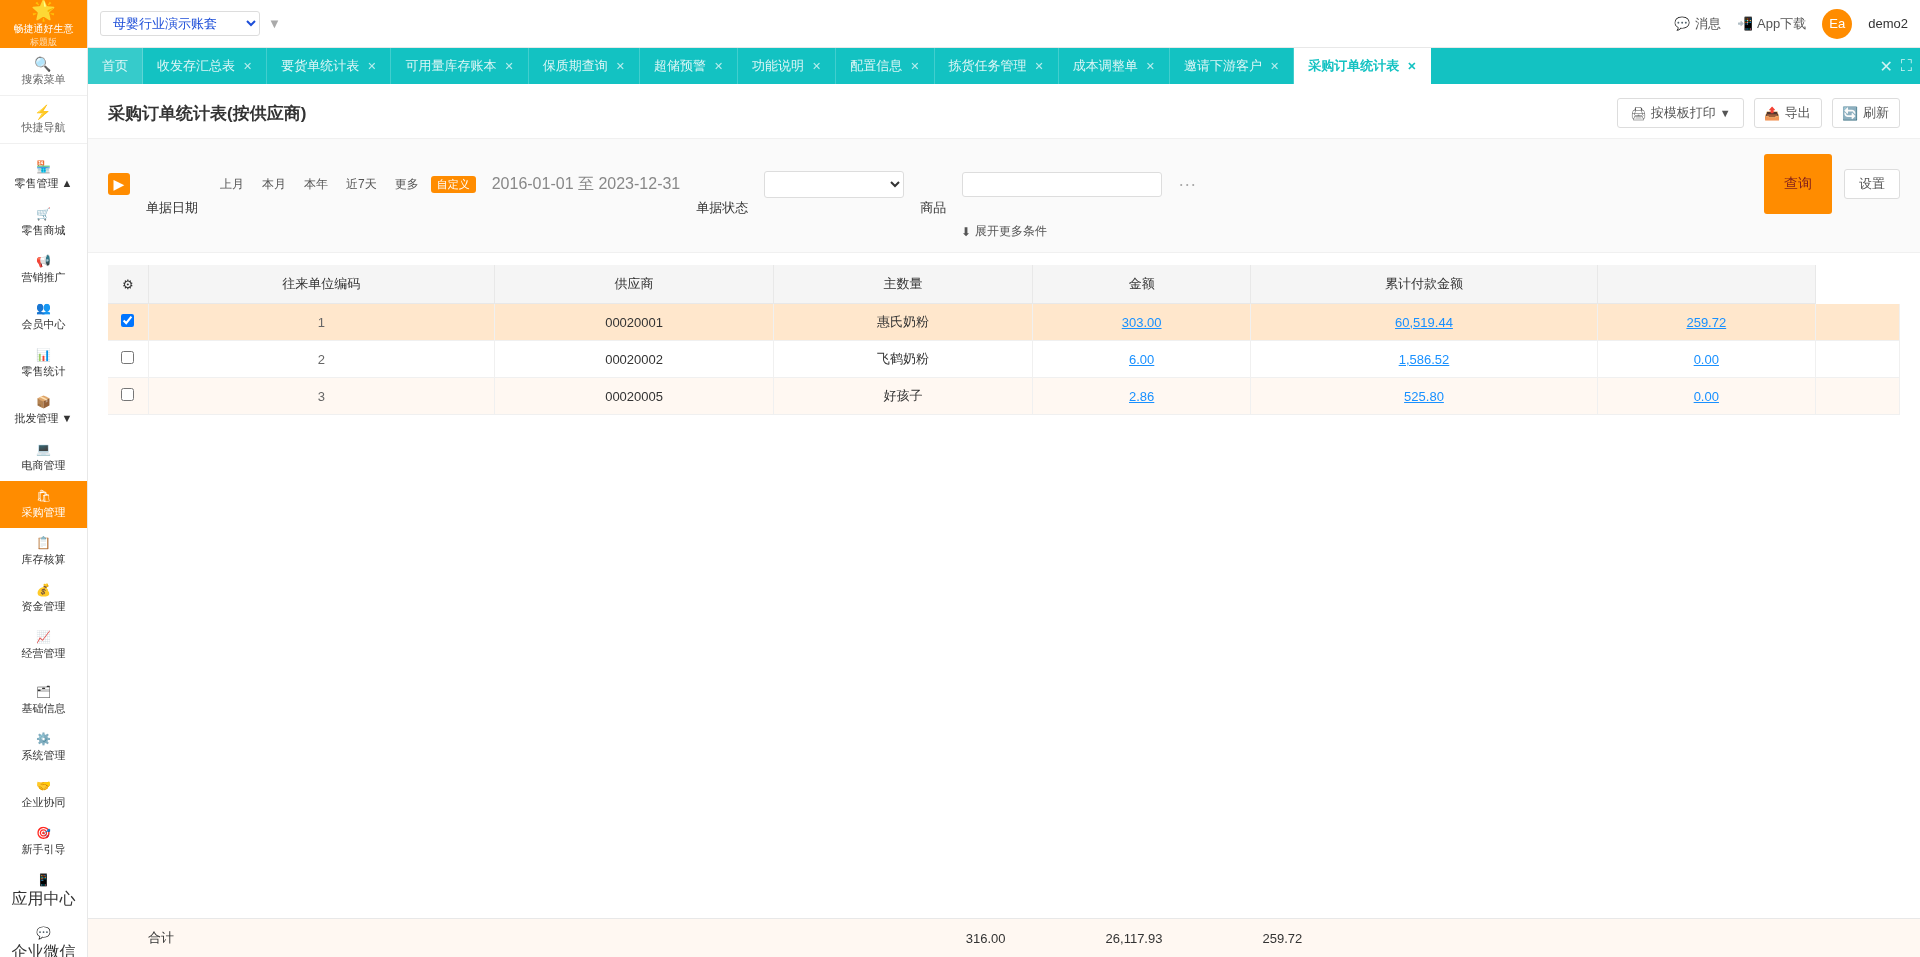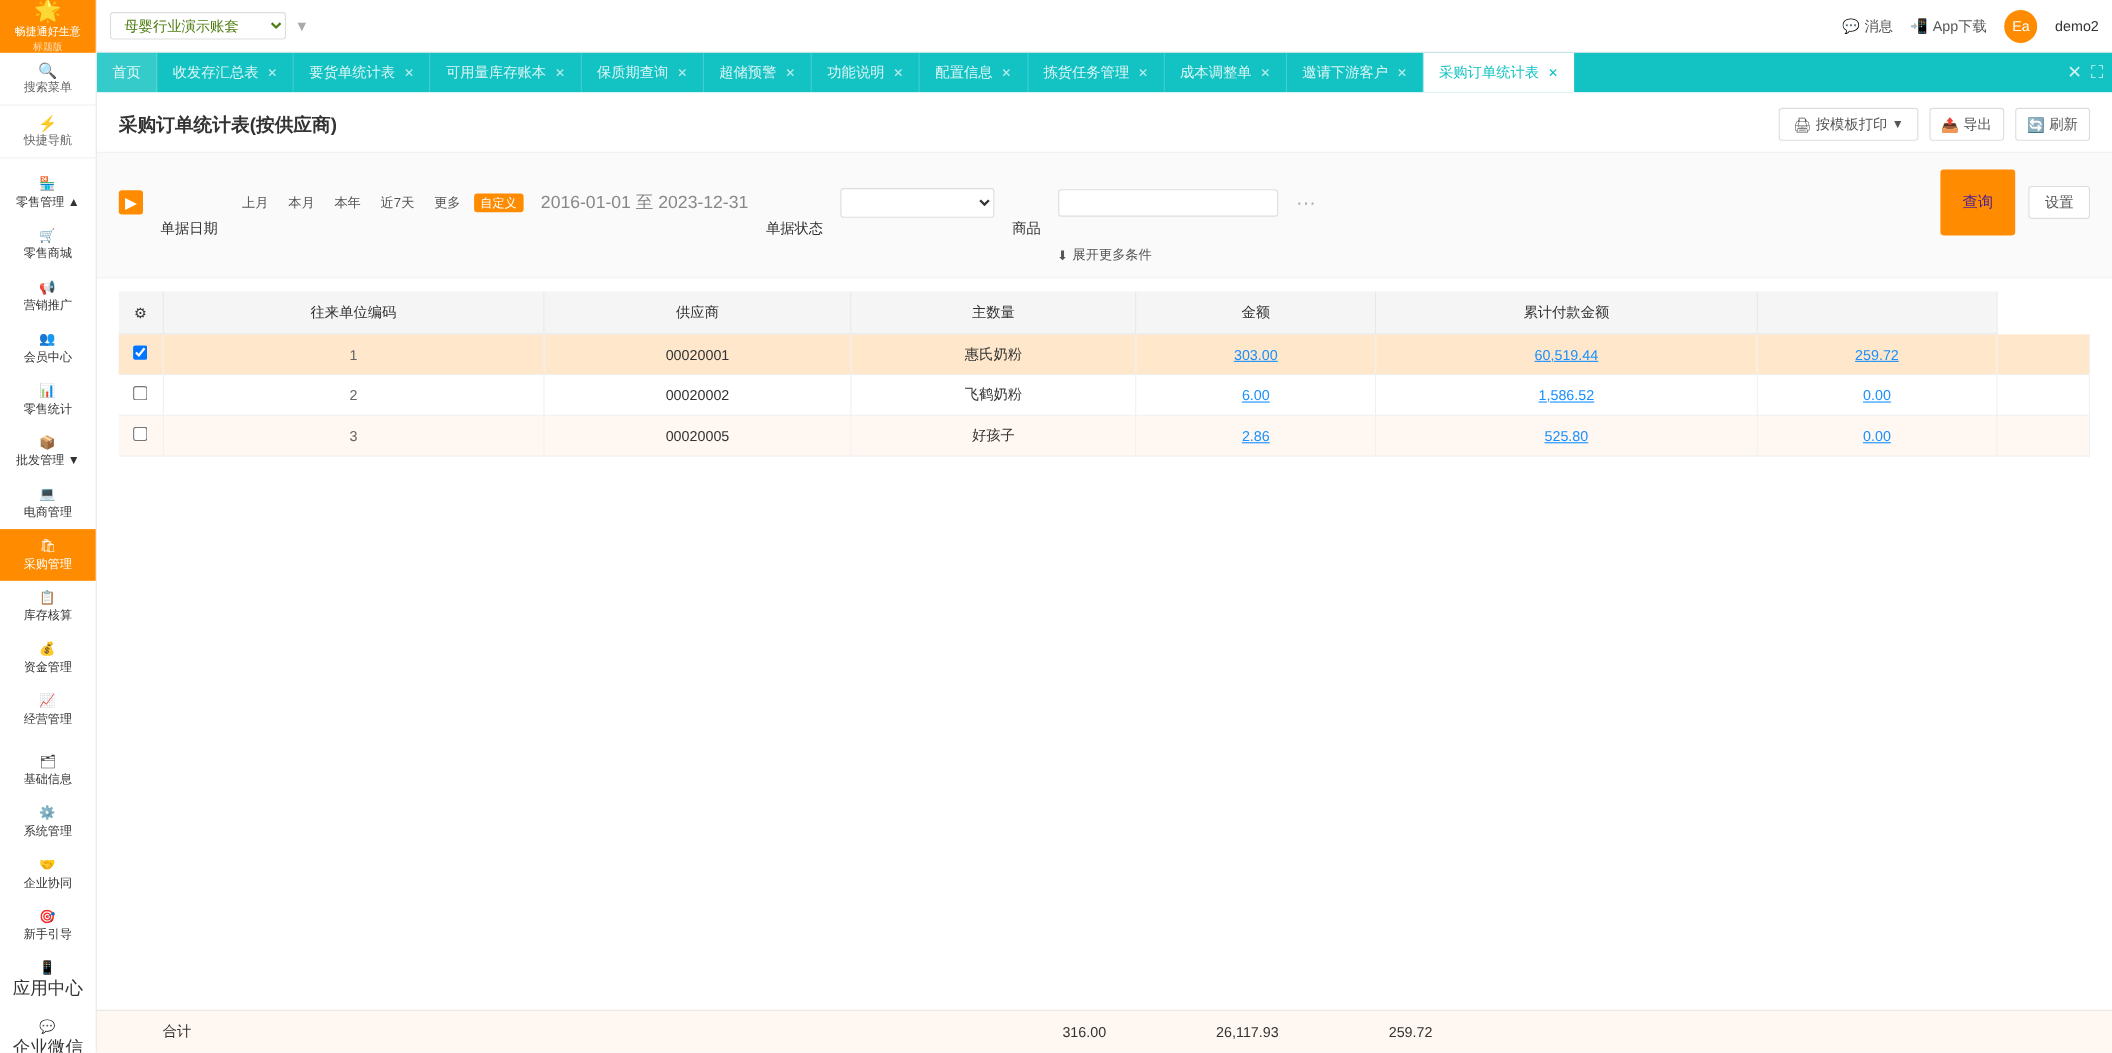--- a/index.html
+++ b/index.html
@@ -75,21 +75,21 @@
       align-items: center;
       gap: 8px;
       font-size: 13px;
       color: #333;
     }
     .top-bar-left select {
       border: 1px solid #ddd;
       padding: 3px 8px;
       border-radius: 3px;
       font-size: 13px;
-      color: #4d7c0f;
+      color: #1d4ed8;
       background: #fff;
     }
     .top-bar-right {
       display: flex;
       align-items: center;
       gap: 16px;
       font-size: 13px;
       color: #555;
     }
     .top-bar-right .msg-btn, .top-bar-right .app-btn {
@@ -126,21 +126,21 @@
       align-items: center;
       padding: 0 14px;
       font-size: 13px;
       color: rgba(255,255,255,0.85);
       cursor: pointer;
       white-space: nowrap;
       border-right: 1px solid rgba(255,255,255,0.2);
       gap: 6px;
       flex-shrink: 0;
     }
-    .tab-item.active { background: #fff; color: #13c2c2; font-weight: 400; }
+    .tab-item.active { background: #fff; color: #13c2c2; font-weight: 700; }
     .tab-item.home { background: rgba(255,255,255,0.15); text-align: center; }
     .tab-close {
       font-size: 11px;
       color: rgba(255,255,255,0.7);
       cursor: pointer;
       margin-left: 2px;
     }
     .tab-item.active .tab-close { color: #13c2c2; }
     .tab-bar-right {
       margin-left: auto;
@@ -251,21 +251,21 @@
     }
     .filter-goods-input {
       border: 1px solid #ddd; border-radius: 3px;
       padding: 4px 8px; font-size: 13px;
       min-width: 200px; background: #fff; color: #333;
     }
     .filter-more-dots {
       color: #aaa; cursor: pointer; font-size: 18px;
     }
     .btn-query {
-      background: #ff8c00; color: #4c1d95;
+      background: #ff8c00; color: #7f1d1d;
       border: none; border-radius: 3px;
       padding: 21px 20px; font-size: 14px;
       cursor: pointer; white-space: nowrap;
     }
     .btn-settings {
       border: 1px solid #ddd; background: #fff; color: #555;
       border-radius: 3px; padding: 5px 14px;
       font-size: 13px; cursor: pointer; margin-left: 4px;
     }
     .expand-more-row {

